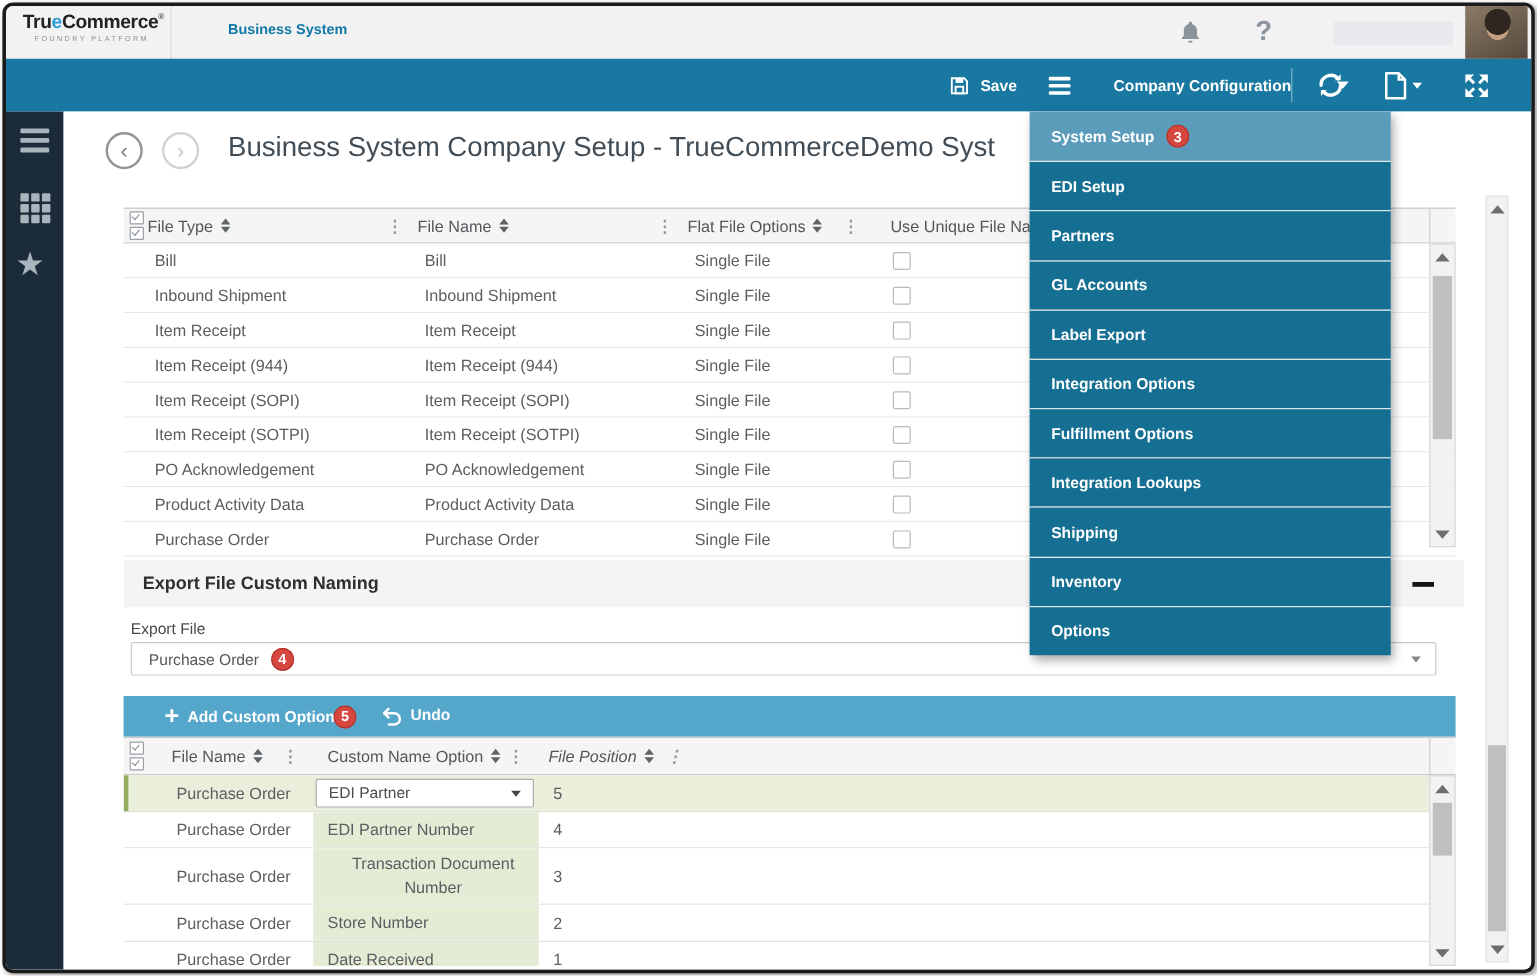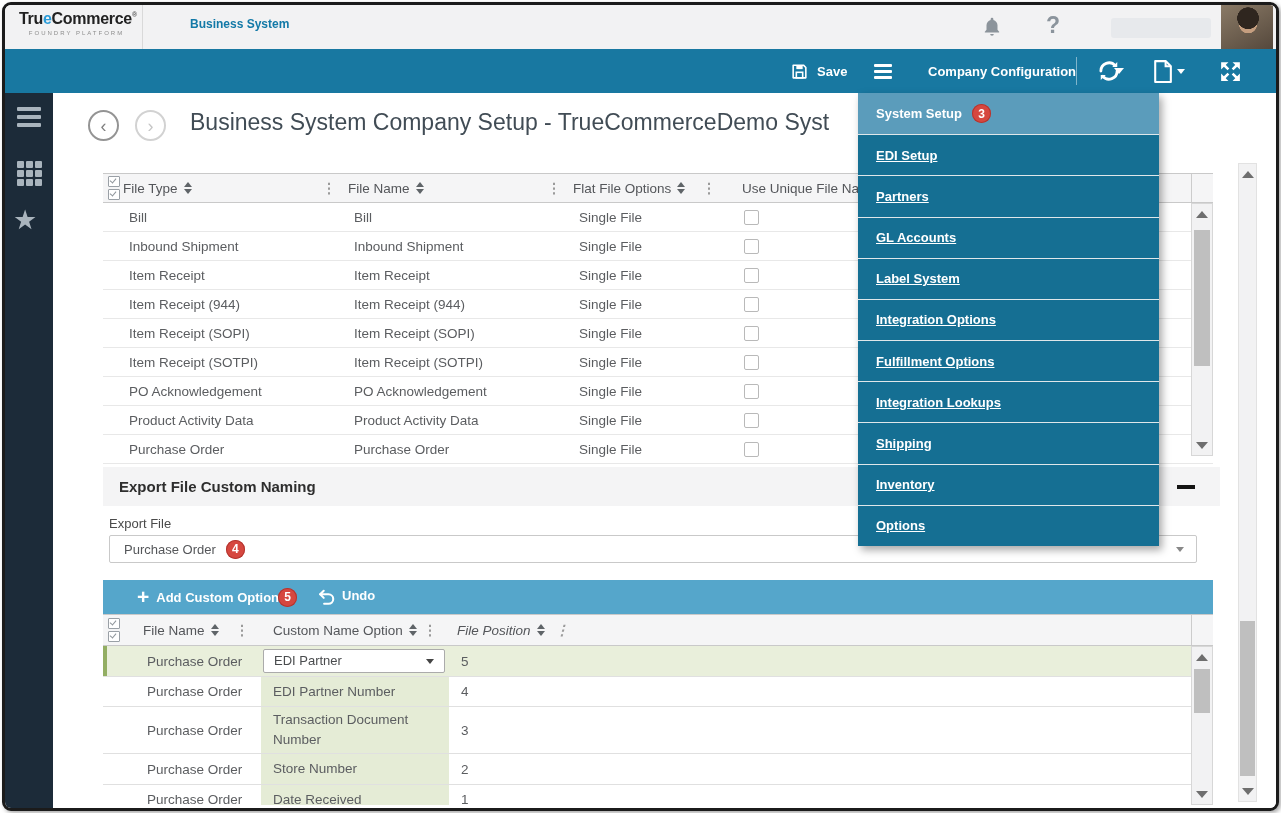--- a/index.html
+++ b/index.html
@@ -99,33 +99,33 @@
   .t2-add{display:flex;align-items:center;gap:7px;margin-left:34px;font-size:13px;font-weight:bold;cursor:pointer;}
   .plus{font-size:21px;font-weight:bold;line-height:1;margin-top:-2px;}
   .t2-undo{display:flex;gap:6px;margin-left:20px;font-size:13px;font-weight:bold;cursor:pointer;}
   .t2-add .badge{margin-left:-8px;position:relative;z-index:2;}
   .table2{position:absolute;left:98px;top:609px;width:1110px;}
   .t2-header{grid-template-columns:26px 132px 188px 132px 1fr 22px;height:32px;}
   .t2-body{position:absolute;left:0;top:32px;width:1088px;height:159px;overflow:hidden;}
   .t2row{display:grid;grid-template-columns:26px 132px 188px 132px 1fr;border-bottom:1px solid #e0e0e0;background:#fff;position:relative;}
   .t2row .fname{padding-left:18px;}
   .t2row .fpos{padding-left:12px;}
-  .cno-cell{background:var(--green-cell,#e5ecd6);padding-left:12px;line-height:1.45;}
+  .cno-cell{background:var(--green-cell,#e5ecd6);padding-left:12px;line-height:1.45;text-align:center;}
   .t2row.editing{background:var(--row-highlight,#e9efdb);}
   .t2row.editing .cno-cell{background:transparent;padding-left:2px;}
   .t2row.editing::before{content:"";position:absolute;left:0;top:0;bottom:0;width:4px;background:var(--highlight-bar,#93ae63);}
   .inline-select{width:182px;height:24px;background:#fff;border:1px solid #ababab;border-radius:2px;display:flex;align-items:center;
       padding-left:10px;box-sizing:border-box;position:relative;font-size:13px;color:#4a4c4e;cursor:pointer;}
   .inline-select .select-caret{right:10px;border-top-color:#444;}
   
   .cfg-menu{position:absolute;left:853px;top:88px;width:301px;height:453px;display:grid;grid-auto-rows:1fr;
       z-index:50;box-shadow:3px 4px 8px rgba(0,0,0,.35);}
   .mi{background:var(--menu-bg,#156f93);color:#fff;font-size:13px;font-weight:bold;display:flex;align-items:center;
       padding-left:18px;cursor:pointer;box-sizing:border-box;}
-  .mi + .mi{border-top:1px solid #dfe7ea;text-decoration:underline;}
+  .mi + .mi{border-top:1px solid #dfe7ea;}
   .mi.sel{background:var(--menu-selected,#5b9cbb);}
   svg{display:block;}
 </style>
 </head>
 <body>
 
 <div class="frame">
 
   <div class="topbar">
     <div class="logo">
@@ -487,21 +487,21 @@
     <div class="mi">
         <span>EDI Setup</span>
       </div>
     <div class="mi">
         <span>Partners</span>
       </div>
     <div class="mi">
         <span>GL Accounts</span>
       </div>
     <div class="mi">
-        <span>Label System</span>
+        <span>Label Export</span>
       </div>
     <div class="mi">
         <span>Integration Options</span>
       </div>
     <div class="mi">
         <span>Fulfillment Options</span>
       </div>
     <div class="mi">
         <span>Integration Lookups</span>
       </div>

